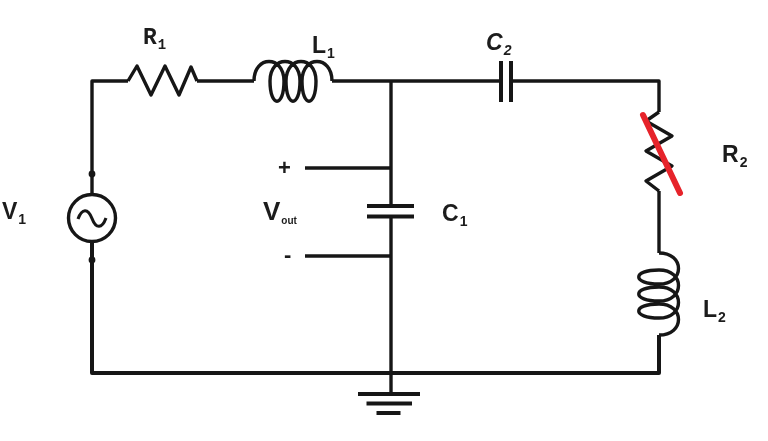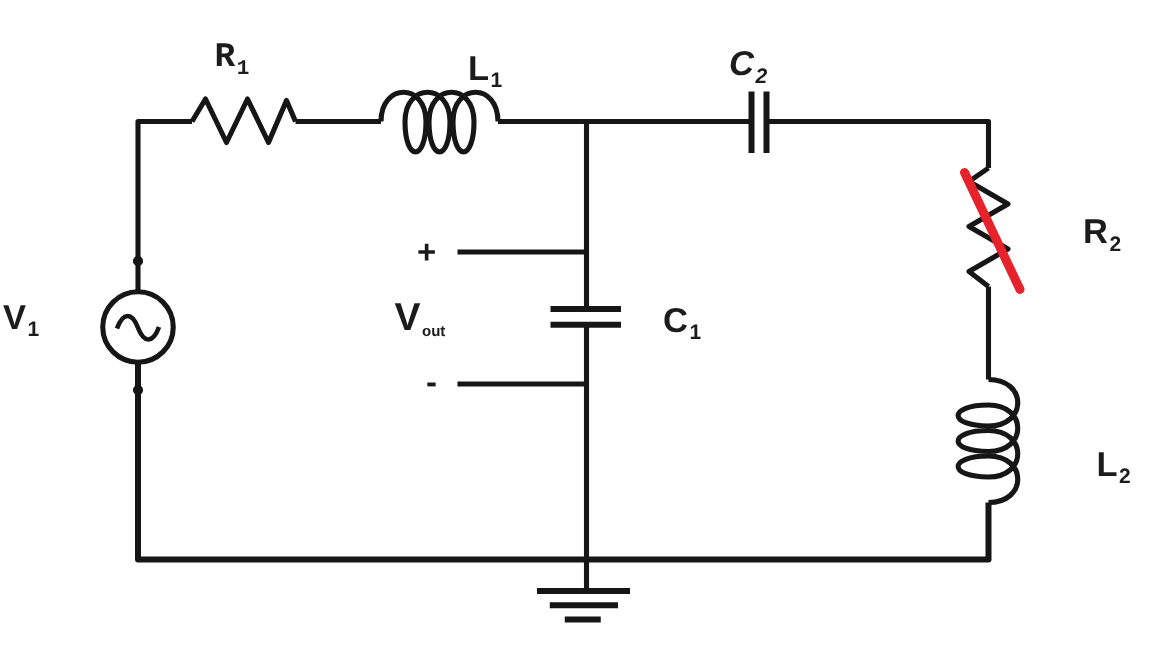--- a/index.html
+++ b/index.html
@@ -94,21 +94,21 @@
   <div class="lbl" style="left:2px;top:200px;"><span>V</span><sub>1</sub></div>
 
   <div class="lbl" style="left:143px;top:27px;font-family:Liberation Mono, monospace;"><span>R</span><sub>1</sub></div>
 
   <div class="lbl" style="left:284px;top:34px;margin-left:28px;"><span>L</span><sub>1</sub></div>
 
   <div class="lbl" style="left:486px;top:31px;font-style:italic;"><span>C</span><sub>2</sub></div>
 
   <div class="lbl" style="left:722px;top:143px;"><span>R</span><sub>2</sub></div>
 
-  <div class="lbl" style="left:703px;top:298px;margin-left:28px;"><span>L</span><sub>2</sub></div>
+  <div class="lbl" style="left:703px;top:298px;"><span>L</span><sub>2</sub></div>
 
   <div class="lbl" style="left:442px;top:202px;"><span>C</span><sub>1</sub></div>
 
   <div class="lbl lbl--big" style="left:263px;top:198px;"><span>V</span><sub>out</sub></div>
 
   <div class="sign" style="left:278px;top:157px;">+</div>
   <div class="sign" style="left:284px;top:244px;">-</div>
 
 </div>
 

